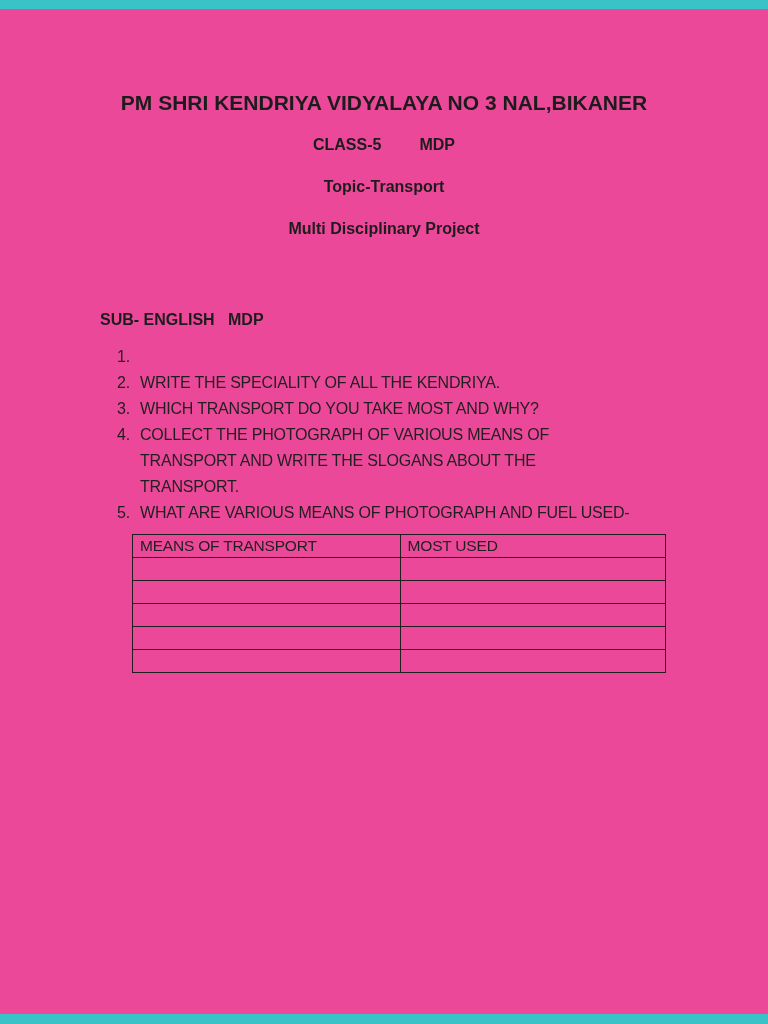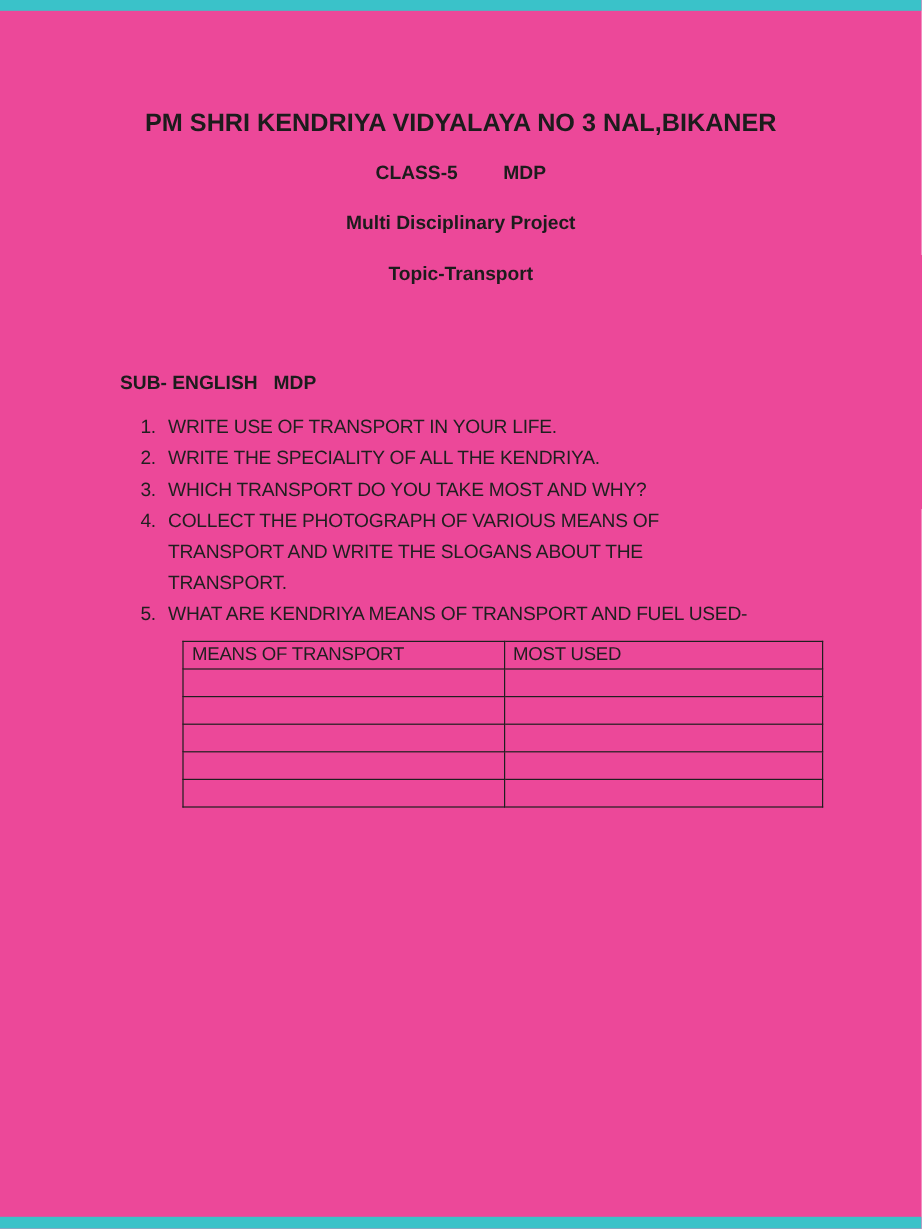--- a/index.html
+++ b/index.html
@@ -69,21 +69,21 @@
     color: #1f1f1f;
   }
   .q-item { display: flex; align-items: flex-start; }
   .q-num { flex: 0 0 23px; width: 23px; }
   .q-text { white-space: pre-line; }
 
   
   .t-table {
     position: absolute;
     top: 534px;
-    left: 152px;
+    left: 132px;
     width: 534px;
     border-collapse: collapse;
     table-layout: fixed;
   }
   .t-table th, .t-table td {
     border: 1.5px solid #1f1f1f;
     height: 23px;
     padding: 0 2px 0 7px;
     font-size: 15.5px;
     font-weight: 400;
@@ -99,48 +99,47 @@
 </head>
 <body>
 
 <div class="page">
 
   <div class="edge-strip top" style="background: rgb(58, 194, 201);"></div>
 
   <div class="doc-header">
     <div class="line line-school">PM SHRI KENDRIYA VIDYALAYA NO 3 NAL,BIKANER</div>
     <div class="line line-class"><span>CLASS-5</span><span class="class-gap"></span><span>MDP</span></div>
+    <div class="line line-topic">Topic-Transport</div>
     <div class="line line-project">Multi Disciplinary Project</div>
-    <div class="line line-topic">Topic-Transport</div>
   </div>
 
   <div class="subject-line">SUB- ENGLISH   MDP</div>
 
   <ol class="q-list">
     <li class="q-item">
       <span class="q-num">1.</span>
-      <span class="q-text">WRITE USE OF TRANSPORT IN YOUR LIFE.</span>
     </li>
     <li class="q-item">
       <span class="q-num">2.</span>
       <span class="q-text">WRITE THE SPECIALITY OF ALL THE KENDRIYA.</span>
     </li>
     <li class="q-item">
       <span class="q-num">3.</span>
       <span class="q-text">WHICH TRANSPORT DO YOU TAKE MOST AND WHY?</span>
     </li>
     <li class="q-item">
       <span class="q-num">4.</span>
       <span class="q-text">COLLECT THE PHOTOGRAPH OF VARIOUS MEANS OF
 TRANSPORT AND WRITE THE SLOGANS ABOUT THE
 TRANSPORT.</span>
     </li>
     <li class="q-item">
       <span class="q-num">5.</span>
-      <span class="q-text">WHAT ARE KENDRIYA MEANS OF TRANSPORT AND FUEL USED-</span>
+      <span class="q-text">WHAT ARE VARIOUS MEANS OF PHOTOGRAPH AND FUEL USED-</span>
     </li>
   </ol>
 
   <table class="t-table">
     <colgroup>
       <col class="col-means">
       <col class="col-fuel">
     </colgroup>
     <thead>
       <tr>

